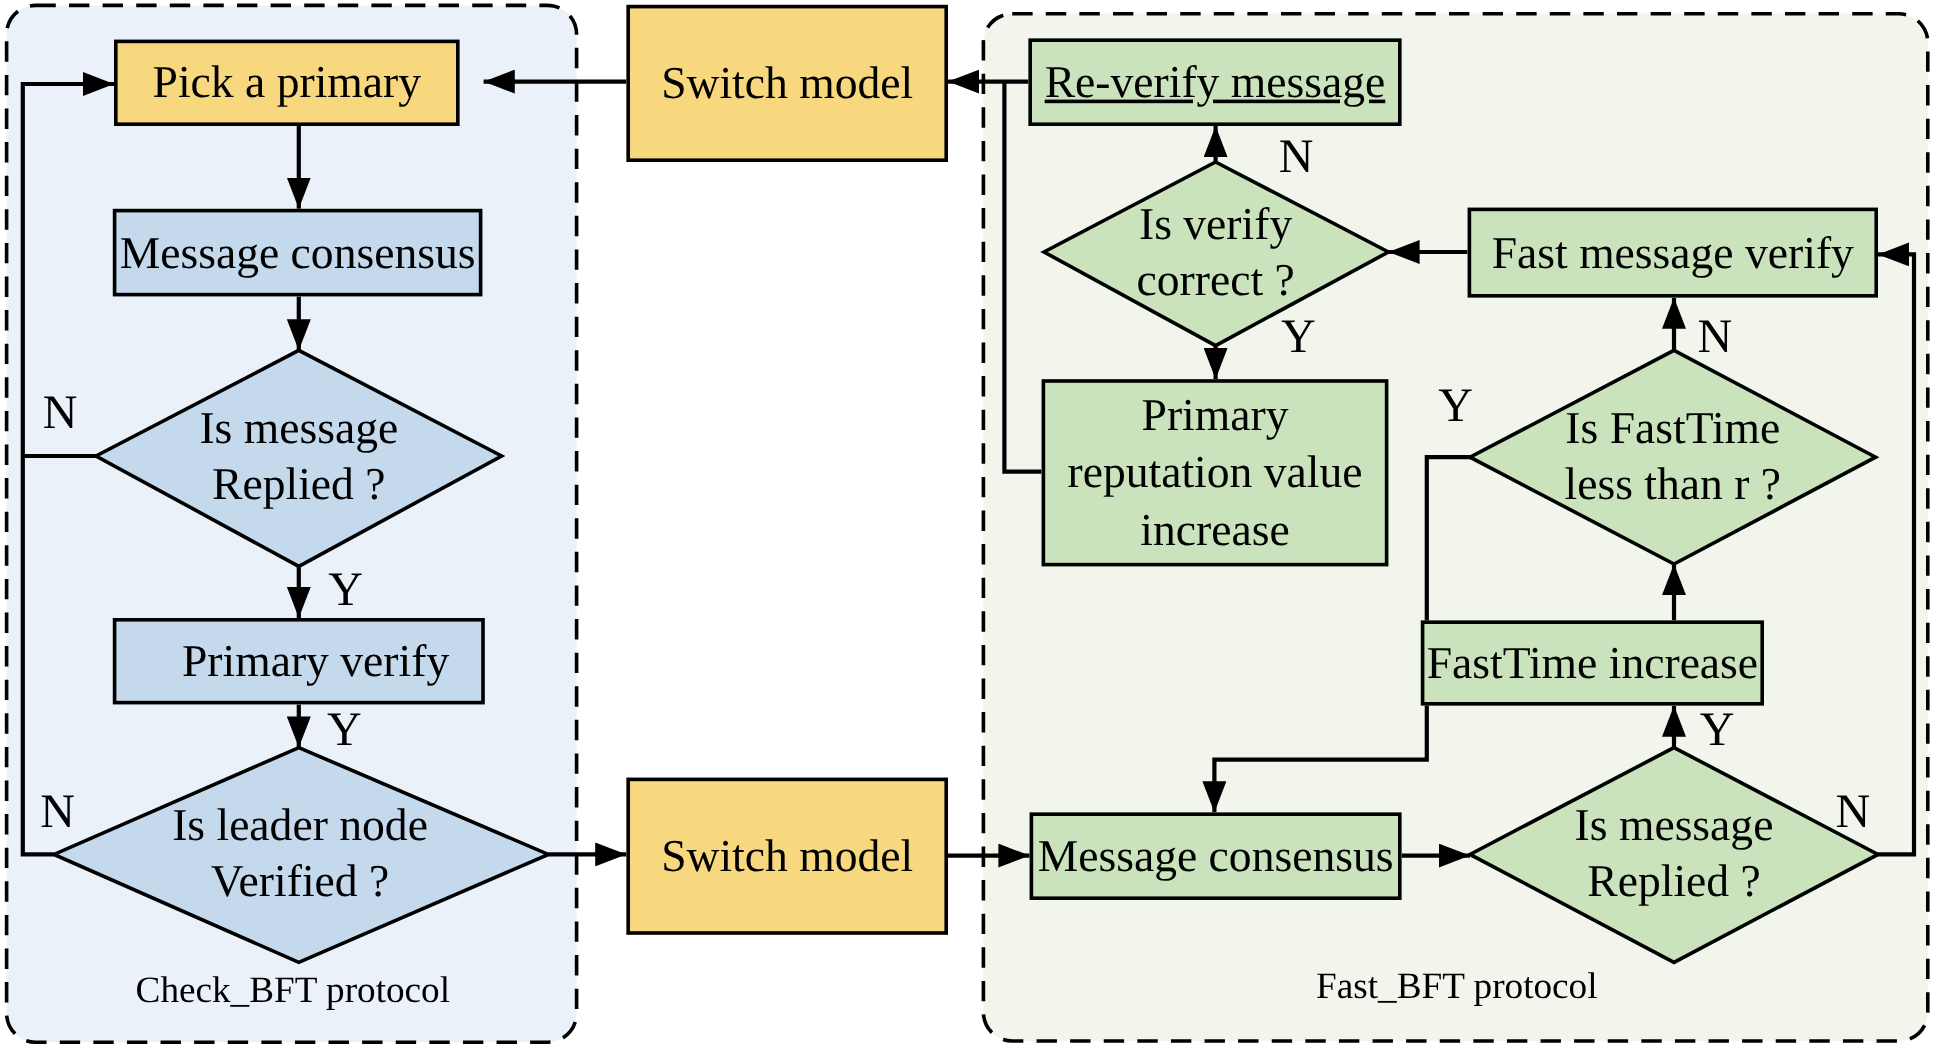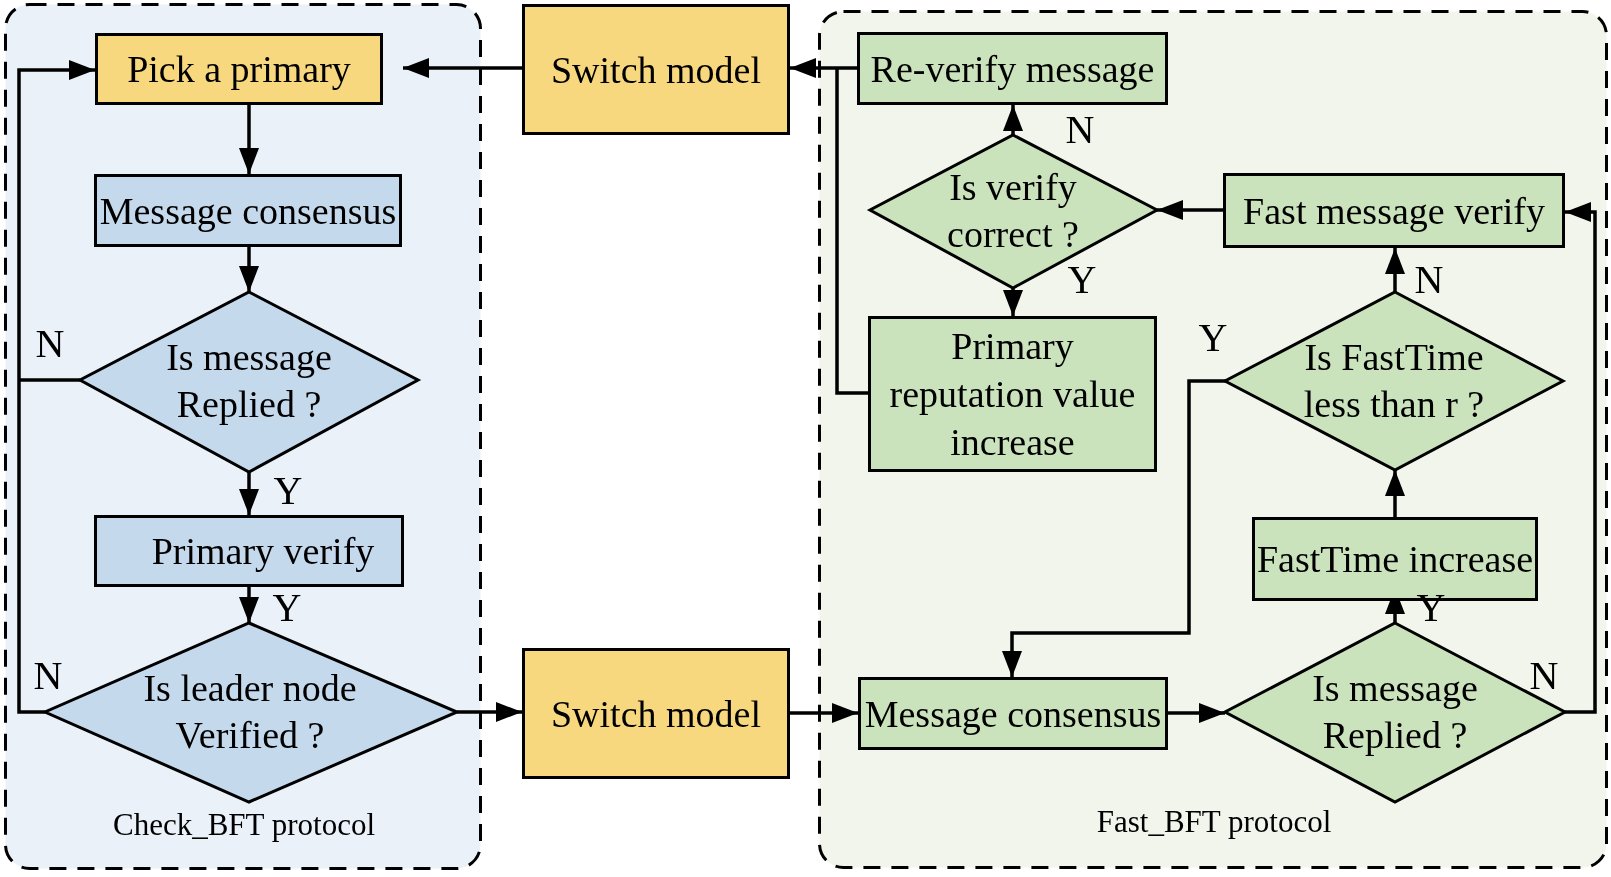--- a/index.html
+++ b/index.html
@@ -92,32 +92,32 @@
   </div>
   <div class="box blue" style="left:94px;top:515px;width:310px;height:72px;padding-left:28px;">
     <span>Primary verify</span>
   </div>
   <div class="box yellow" style="left:522px;top:4px;width:268px;height:131px;">
     <span>Switch model</span>
   </div>
   <div class="box yellow" style="left:522px;top:648px;width:268px;height:131px;">
     <span>Switch model</span>
   </div>
-  <div class="box green" style="left:857px;top:32px;width:311px;height:73px;">
+  <div class="box green" style="left:857px;top:32px;width:311px;height:73px;text-decoration:underline;">
     <span>Re-verify message</span>
   </div>
   <div class="box green stack" style="left:868px;top:316px;width:289px;height:156px;text-align:right;">
     <span>Primary</span>
     <span>reputation value</span>
     <span>increase</span>
   </div>
   <div class="box green" style="left:1223px;top:173px;width:342px;height:75px;">
     <span>Fast message verify</span>
   </div>
-  <div class="box green" style="left:1252px;top:517px;width:286px;height:84px;text-align:center;">
+  <div class="box green" style="left:1184px;top:517px;width:286px;height:71px;text-align:center;">
     <span>FastTime increase</span>
   </div>
   <div class="box green" style="left:858px;top:677px;width:310px;height:73px;">
     <span>Message consensus</span>
   </div>
 
   <div class="dlabel" style="left:249px;top:381px;">
     <span>Is message</span>
     <span>Replied ?</span>
   </div>

